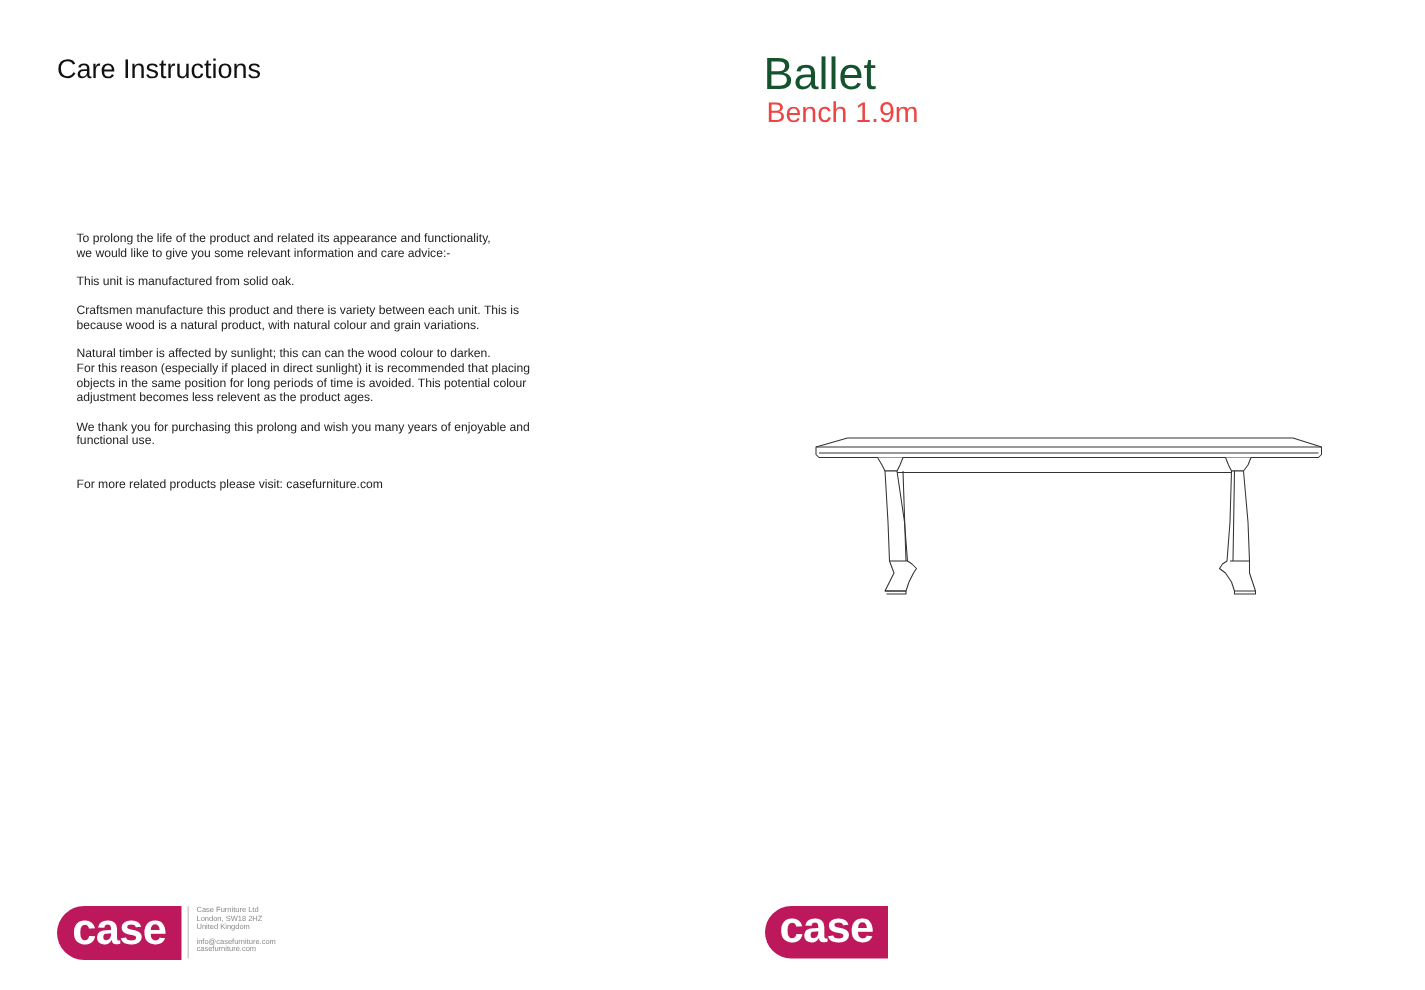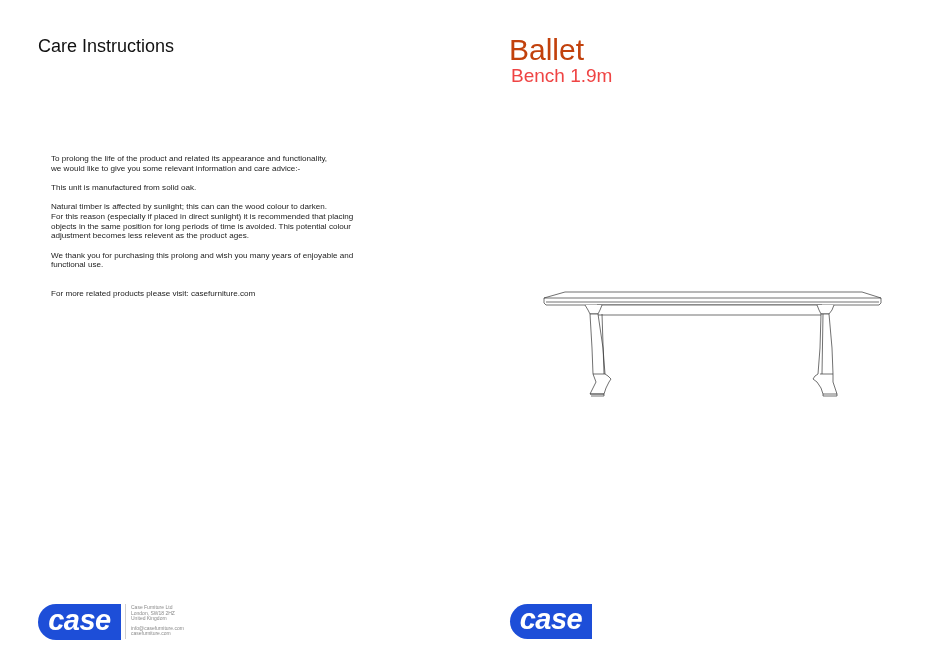--- a/index.html
+++ b/index.html
@@ -42,45 +42,44 @@
     .p-gap { margin-bottom: 9.6px !important; }
     .p-gap2 { margin-bottom: 19.3px !important; }
 
     .product-name {
       position: absolute;
       left: 509px;
       top: 33px;
       font-size: 30px;
       margin: 0;
       font-weight: normal;
-      color: #c2410c;
+      color: #14532d;
     }
     .product-sub {
       position: absolute;
       left: 511px;
       top: 65px;
       font-size: 19px;
       margin: 0;
       font-weight: normal;
       color: #ef4444;
     }
 
     .logo {
       position: absolute;
-      background: #1d4ed8;
+      background: #be185d;
       color: #fff;
       font-family: "Liberation Sans", sans-serif;
       font-weight: bold;
       font-size: 29px;
       letter-spacing: -0.5px;
       display: flex;
       align-items: center;
       justify-content: center;
       border-radius: 18px 0 0 18px;
-      font-style: italic;
     }
     .logo-left {
       left: 38px;
       top: 604px;
       width: 83px;
       height: 36px;
     }
     .logo-right {
       left: 510px;
       top: 604px;
@@ -118,20 +117,22 @@
   </style>
 </head>
 <body>
 
 <h1 class="page-title">Care Instructions</h1>
 
 <div class="body-text">
   <p class="p-gap">To prolong the life of the product and related its appearance and functionality,
 we would like to give you some relevant information and care advice:-</p>
   <p class="p-gap">This unit is manufactured from solid oak.</p>
+  <p class="p-gap">Craftsmen manufacture this product and there is variety between each unit. This is
+because wood is a natural product, with natural colour and grain variations.</p>
   <p class="p-gap">Natural timber is affected by sunlight; this can can the wood colour to darken.
 For this reason (especially if placed in direct sunlight) it is recommended that placing
 objects in the same position for long periods of time is avoided. This potential colour
 adjustment becomes less relevent as the product ages.</p>
   <p class="p-gap2">We thank you for purchasing this prolong and wish you many years of enjoyable and
 functional use.</p>
   <p>For more related products please visit: casefurniture.com</p>
 </div>
 
 <div class="logo logo-left">

